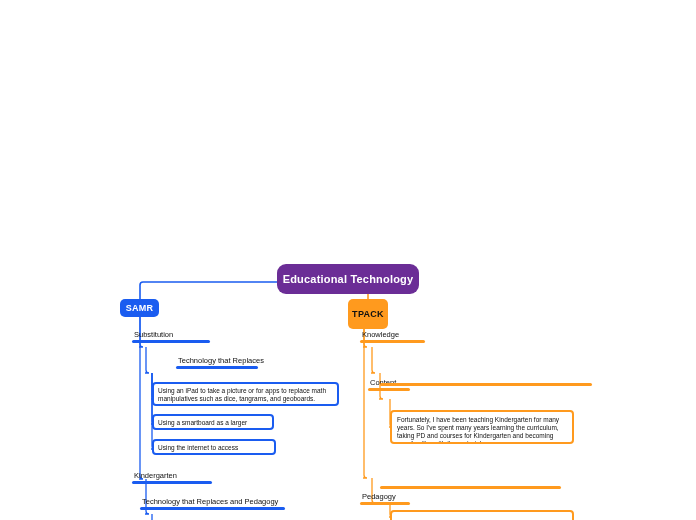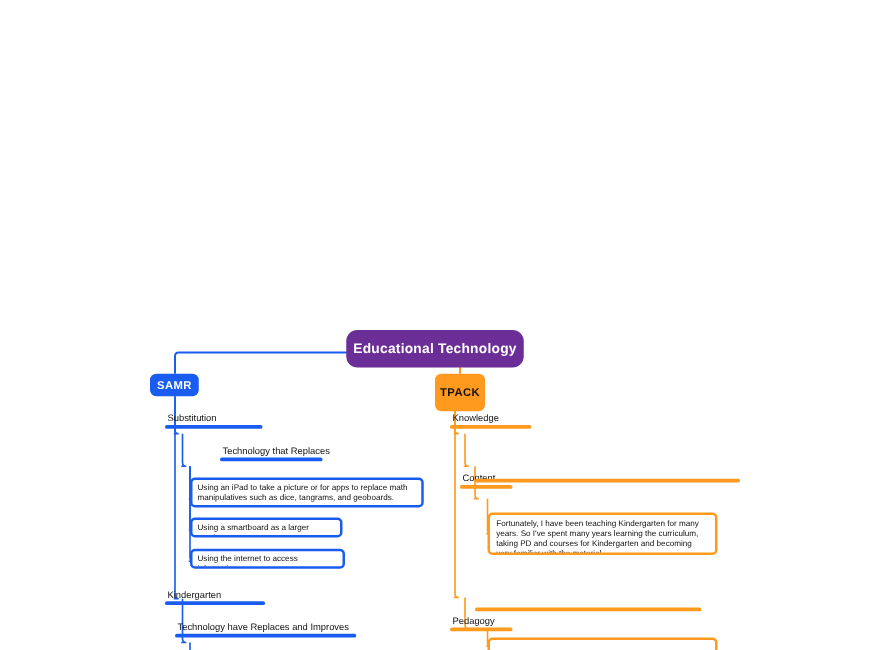--- a/index.html
+++ b/index.html
@@ -134,21 +134,21 @@
   <div class="note blue" style="left:152px;top:439px;width:124px;height:16px;font-size:6.5px;">
     <span>Using the internet to access information.</span>
   </div>
 
   <div class="topic blue" style="left:132px;top:472px;width:80px;">
     <span class="txt" style="font-size:7.5px;">Kindergarten</span>
     <span class="rule"></span>
   </div>
 
   <div class="topic blue" style="left:140px;top:498px;width:145px;">
-    <span class="txt" style="font-size:7.5px;">Technology have Replaces and Improves</span>
+    <span class="txt" style="font-size:7.5px;">Technology that Replaces and Pedagogy</span>
     <span class="rule"></span>
   </div>
 
   <div class="topic orange" style="left:360px;top:331px;width:65px;">
     <span class="txt" style="font-size:7.5px;">Knowledge</span>
     <span class="rule"></span>
   </div>
 
   <div class="topic orange" style="left:368px;top:357px;width:42px;margin-top:22px;">
     <span class="txt" style="font-size:7.5px;">Content</span>

